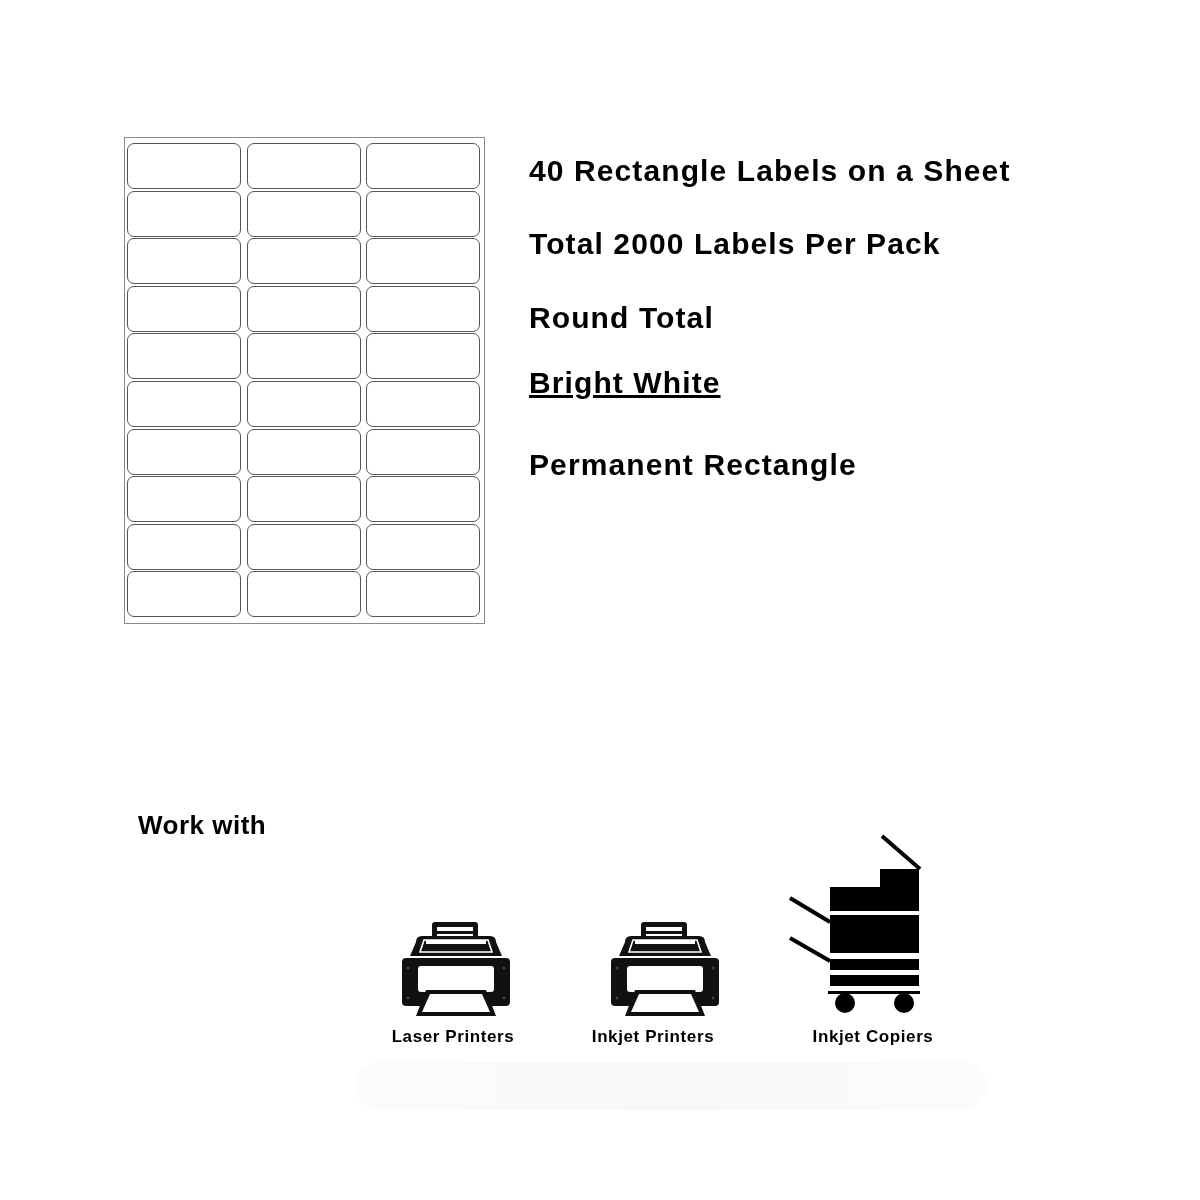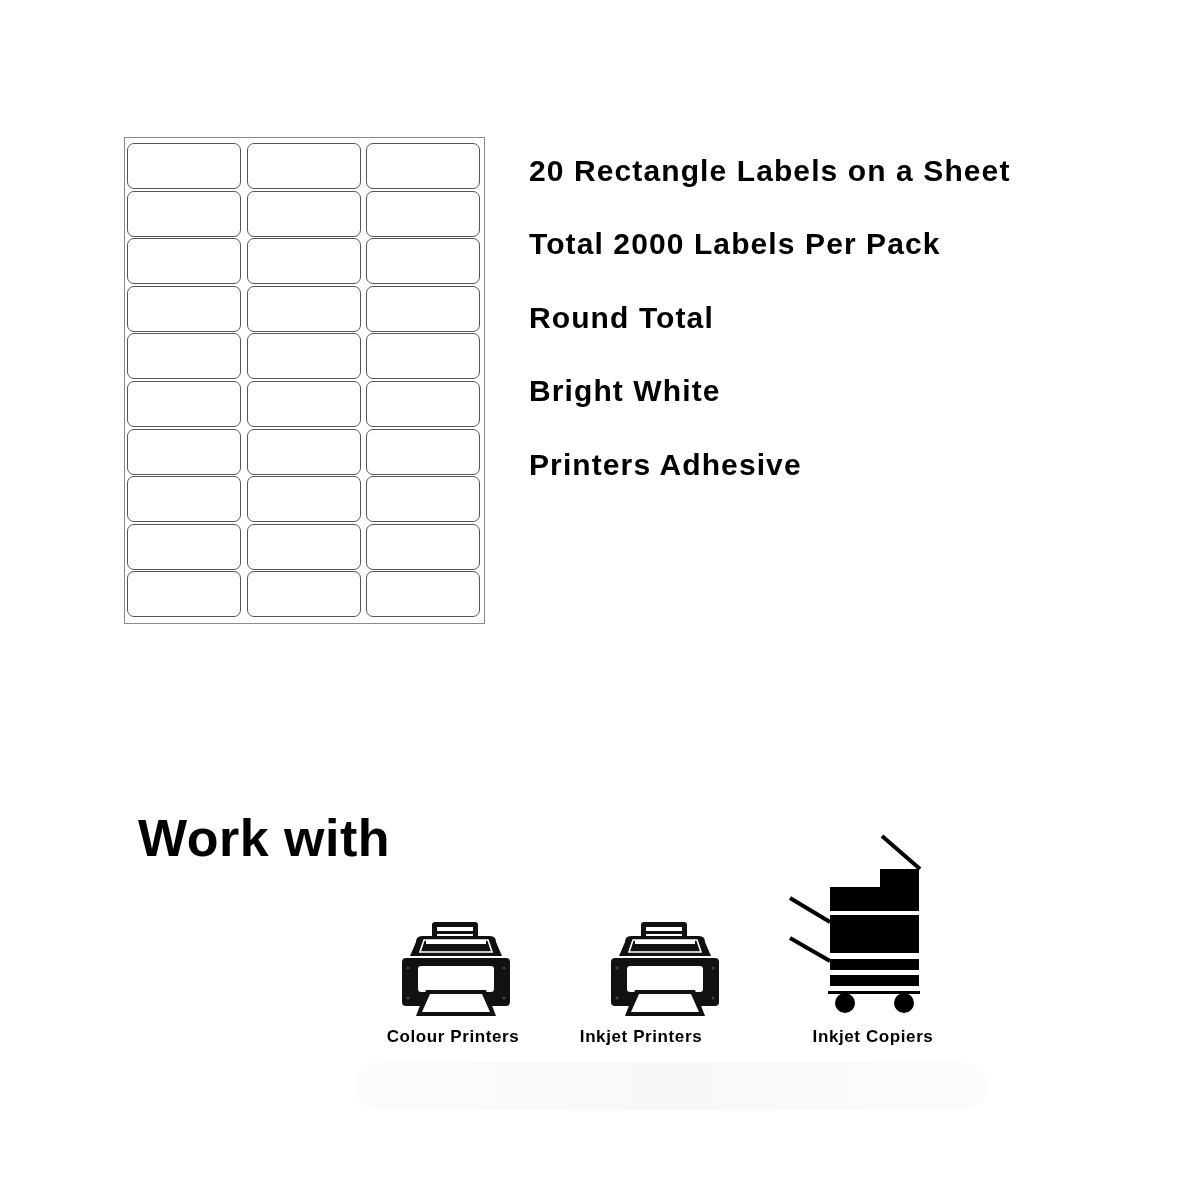--- a/index.html
+++ b/index.html
@@ -5,21 +5,21 @@
   html, body { margin:0; padding:0; background:#ffffff; }
   body { width:1200px; height:1200px; position:relative; overflow:hidden;
          font-family:"Liberation Sans", "DejaVu Sans", sans-serif; color:#000; }
   .sheet { position:absolute; left:124px; top:137px; width:361px; height:487px;
            border:1.5px solid #8a8a8a; box-sizing:border-box; background:#fff; }
   .label { position:absolute; width:114px; height:46px; border:1.5px solid #555;
            border-radius:7px; box-sizing:border-box; background:#fff; }
   .feature { position:absolute; left:529px; font-weight:bold; font-size:30px;
              letter-spacing:1.1px; line-height:1; white-space:nowrap; }
   .work-with { position:absolute; left:138px; top:812px; font-weight:bold;
-               font-size:52px; letter-spacing:0.5px; line-height:1; }
+               font-size:26px; letter-spacing:0.5px; line-height:1; }
   .device-caption { position:absolute; top:1028px; font-weight:bold; font-size:17px;
                     letter-spacing:0.6px; line-height:1; white-space:nowrap; text-align:center; }
   .icon { position:absolute; }
   .faint { position:absolute; left:355px; top:1062px; width:632px; height:48px;
            border-radius:24px; background:linear-gradient(90deg,#fbfbfb,#f6f6f6,#fbfbfb); opacity:0.8; }
 </style>
 </head>
 <body>
 
 <div class="sheet" id="sheet">
@@ -48,25 +48,25 @@
     <div class="label" style="left: 122px; top: 338.2px;"></div>
     <div class="label" style="left: 241px; top: 338.2px;"></div>
     <div class="label" style="left: 2px; top: 385.8px;"></div>
     <div class="label" style="left: 122px; top: 385.8px;"></div>
     <div class="label" style="left: 241px; top: 385.8px;"></div>
     <div class="label" style="left: 2px; top: 433.4px;"></div>
     <div class="label" style="left: 122px; top: 433.4px;"></div>
     <div class="label" style="left: 241px; top: 433.4px;"></div>
   </div>
 
-<div class="feature" style="top:156px;">20 Rectangle Labels on a Sheet</div>
+<div class="feature" style="top:156px;">40 Rectangle Labels on a Sheet</div>
 <div class="feature" style="top:229px;">Total 2000 Labels Per Pack</div>
 <div class="feature" style="top:303px;">Round Total</div>
-<div class="feature" style="top:376px;">Bright White</div>
-<div class="feature" style="top:450px;">Printers Adhesive</div>
+<div class="feature" style="top:368px;text-decoration:underline;">Bright White</div>
+<div class="feature" style="top:450px;">Permanent Rectangle</div>
 
 <div class="work-with">Work with</div>
 
 <svg class="icon" style="left:400px; top:918px;" width="112" height="100" viewBox="0 0 112 100">
 
   <rect x="32" y="4" width="46" height="22" rx="3" fill="#111"></rect>
   <rect x="37" y="9" width="36" height="4" fill="#fff"></rect>
   <rect x="37" y="16" width="36" height="4" fill="#fff"></rect>
 
   <path d="M16 24 Q16 18 22 18 L90 18 Q96 18 96 24 L102 38 L10 38 Z" fill="#111"></path>
@@ -76,39 +76,39 @@
   <rect x="2" y="40" width="108" height="48" rx="4" fill="#111"></rect>
   <rect x="18" y="48" width="76" height="26" rx="3" fill="#fff"></rect>
   <circle cx="8" cy="50" r="1.5" fill="#444"></circle>
   <circle cx="104" cy="50" r="1.5" fill="#444"></circle>
   <circle cx="8" cy="80" r="1.5" fill="#444"></circle>
   <circle cx="104" cy="80" r="1.5" fill="#444"></circle>
 
   <path d="M26 72 L86 72 L96 98 L16 98 Z" fill="#111"></path>
   <path d="M30 76 L82 76 L90 94 L22 94 Z" fill="#fff"></path>
 </svg>
-<div class="device-caption" style="left:382px; width:142px;">Colour Printers</div>
+<div class="device-caption" style="left:382px; width:142px;">Laser Printers</div>
 
 <svg class="icon" style="left:609px; top:918px;" width="112" height="100" viewBox="0 0 112 100">
   <rect x="32" y="4" width="46" height="22" rx="3" fill="#111"></rect>
   <rect x="37" y="9" width="36" height="4" fill="#fff"></rect>
   <rect x="37" y="16" width="36" height="4" fill="#fff"></rect>
   <path d="M16 24 Q16 18 22 18 L90 18 Q96 18 96 24 L102 38 L10 38 Z" fill="#111"></path>
   <path d="M24 22 L88 22 L92 34 L20 34 Z" fill="none" stroke="#fff" stroke-width="1.6"></path>
   <rect x="26" y="22" width="60" height="4" fill="#fff"></rect>
   <rect x="2" y="40" width="108" height="48" rx="4" fill="#111"></rect>
   <rect x="18" y="48" width="76" height="26" rx="3" fill="#fff"></rect>
   <circle cx="8" cy="50" r="1.5" fill="#444"></circle>
   <circle cx="104" cy="50" r="1.5" fill="#444"></circle>
   <circle cx="8" cy="80" r="1.5" fill="#444"></circle>
   <circle cx="104" cy="80" r="1.5" fill="#444"></circle>
   <path d="M26 72 L86 72 L96 98 L16 98 Z" fill="#111"></path>
   <path d="M30 76 L82 76 L90 94 L22 94 Z" fill="#fff"></path>
 </svg>
-<div class="device-caption" style="left:568px; width:146px;">Inkjet Printers</div>
+<div class="device-caption" style="left:580px; width:146px;">Inkjet Printers</div>
 
 <svg class="icon" style="left:786px; top:832px;" width="140" height="186" viewBox="0 0 140 186">
 
   <line x1="96" y1="4" x2="134" y2="37" stroke="#000" stroke-width="4"></line>
 
   <rect x="94" y="37" width="39" height="42" fill="#000"></rect>
   <rect x="44" y="55" width="89" height="24" fill="#000"></rect>
 
   <rect x="44" y="83" width="89" height="38" fill="#000"></rect>
 

